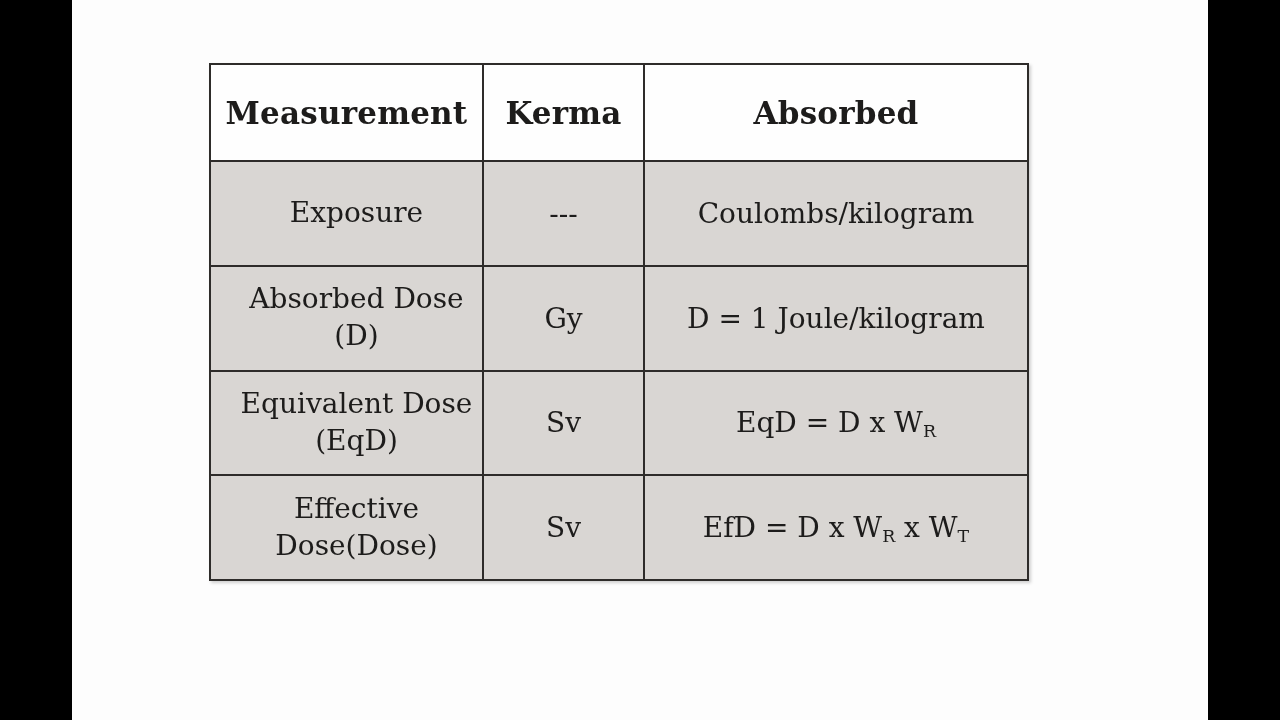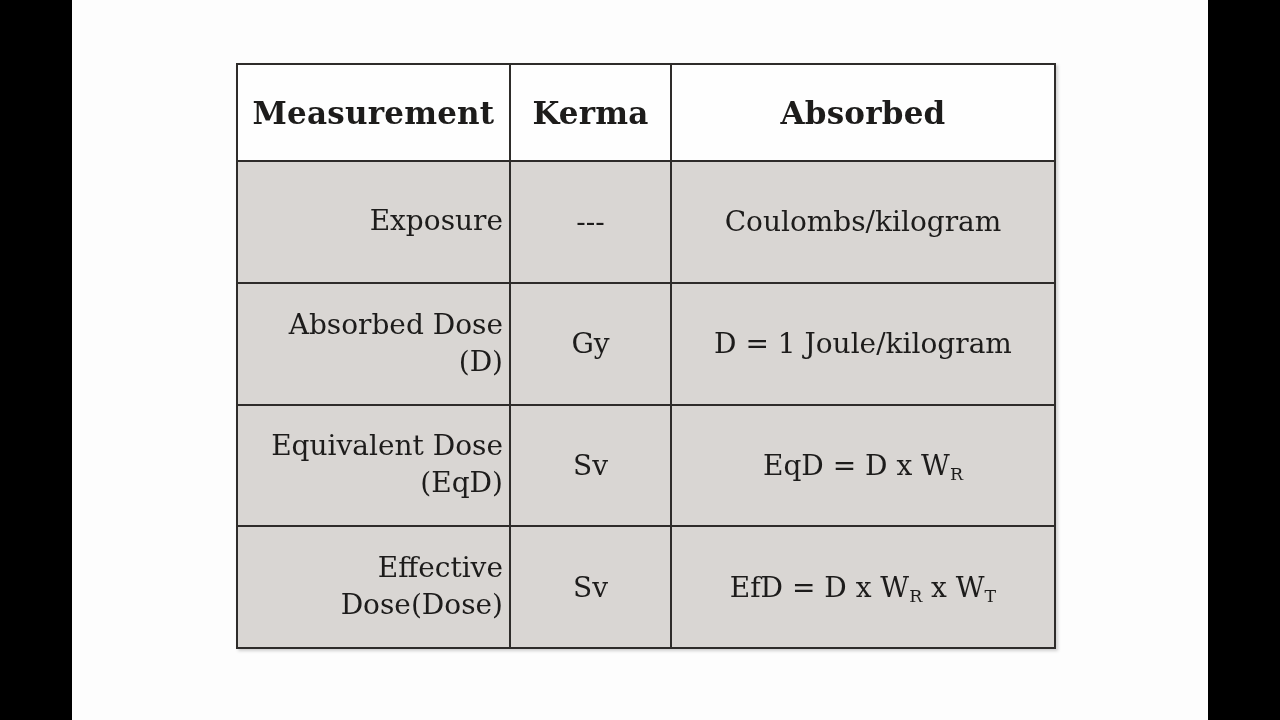--- a/index.html
+++ b/index.html
@@ -14,31 +14,31 @@
   body{
     width:1280px;height:720px;overflow:hidden;
     font-family:"DejaVu Serif","Liberation Serif",serif;
     background:var(--page-bg);
   }
   .stage{position:relative;width:1280px;height:720px;background:var(--page-bg);}
   .letterbox{position:absolute;top:0;bottom:0;width:72px;background:var(--bar);}
   .letterbox.left{left:0;}
   .letterbox.right{right:0;}
   table.dose-table{
-    position:absolute;left:236px;top:63px;width:818px;height:586px;
+    position:absolute;left:209px;top:63px;width:818px;height:518px;
     border-collapse:collapse;table-layout:fixed;
     color:var(--ink);
     box-shadow:2px 2px 3px rgba(0,0,0,0.18);
   }
   .dose-table th,.dose-table td{border:2px solid var(--border);vertical-align:middle;}
   .dose-table thead tr{height:97px;background:var(--header-bg);}
   .dose-table tbody tr{height:97px;background:var(--row-bg);}
   .dose-table th{font-size:31px;font-weight:bold;text-align:center;letter-spacing:0.2px;}
   .dose-table td{font-size:28px;}
-  td.cell-measurement{text-align:right;padding:0 6px 0 26px;line-height:1.32;}
+  td.cell-measurement{text-align:center;padding:0 6px 0 26px;line-height:1.32;}
   td.cell-units,td.cell-formula{text-align:center;}
   .dose-table sub{font-size:0.62em;line-height:0;vertical-align:-0.3em;}
 </style>
 </head>
 <body>
 
 <div class="stage">
   <div class="letterbox left"></div>
   <div class="letterbox right"></div>
 

